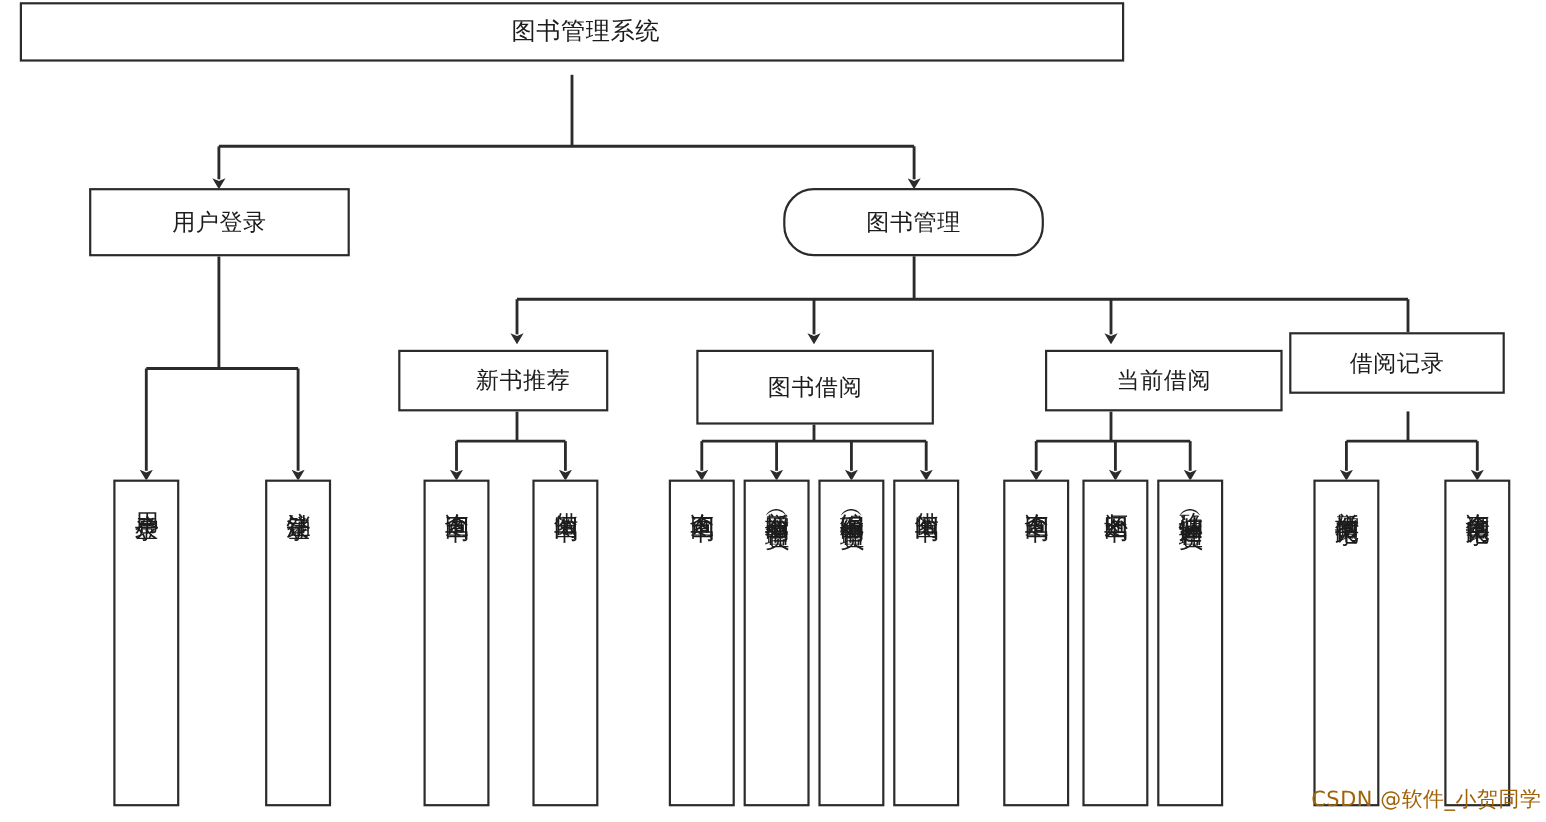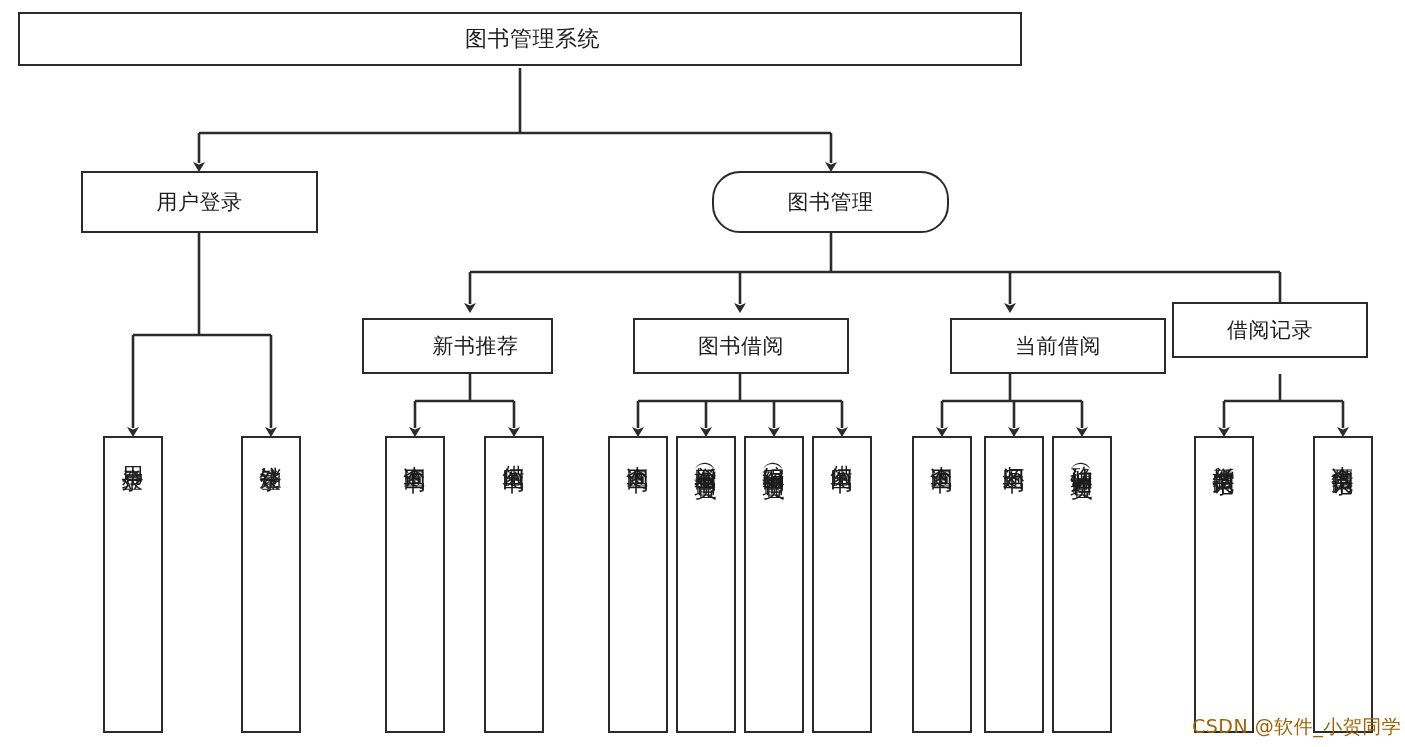--- a/index.html
+++ b/index.html
@@ -122,35 +122,35 @@
       <path d="M1014,401 L1014,428" marker-end="url(#arrow)"></path>
       <path d="M1082,401 L1082,428" marker-end="url(#arrow)"></path>
 
       <path d="M1280,374 L1280,401"></path>
       <path d="M1224,401 L1343,401"></path>
       <path d="M1224,401 L1224,428" marker-end="url(#arrow)"></path>
       <path d="M1343,401 L1343,428" marker-end="url(#arrow)"></path>
     </g>
   </svg>
 
-  <div class="node horiz root" style="left:18px; top:12px; width:1004px; height:54px;padding-left:25px;">
+  <div class="node horiz root" style="left:18px; top:2px; width:1004px; height:54px;padding-left:25px;">
     <span class="label">图书管理系统</span>
   </div>
 
   <div class="node horiz" style="left:81px; top:171px; width:237px; height:62px;">
     <span class="label">用户登录</span>
   </div>
   <div class="node horiz" style="left:712px; top:171px; width:237px; height:62px;border-radius:28px;">
     <span class="label">图书管理</span>
   </div>
 
   <div class="node horiz" style="left:362px; top:318px; width:191px; height:56px;padding-left:36px;">
     <span class="label">新书推荐</span>
   </div>
-  <div class="node horiz" style="left:633px; top:318px; width:216px; height:56px;">
+  <div class="node horiz" style="left:633px; top:318px; width:216px; height:68px;">
     <span class="label">图书借阅</span>
   </div>
   <div class="node horiz" style="left:902px; top:318px; width:216px; height:56px;margin-left:48px;">
     <span class="label">当前借阅</span>
   </div>
   <div class="node horiz" style="left:1172px; top:302px; width:196px; height:56px;">
     <span class="label">借阅记录</span>
   </div>
 
   <div class="node vert" style="left:103px; top:436px; width:60px; height:297px;">

